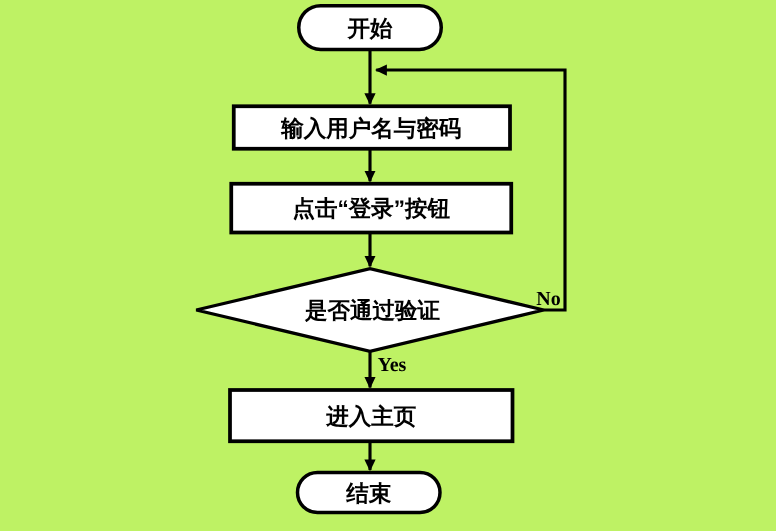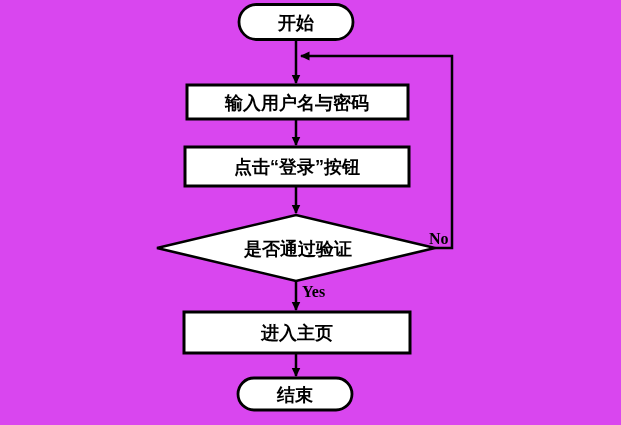--- a/index.html
+++ b/index.html
@@ -5,21 +5,21 @@
   html, body {
     margin: 0;
     padding: 0;
     background: #ffffff;
     font-family: "Liberation Sans", sans-serif;
   }
   .stage {
     position: relative;
     width: 621px;
     height: 425px;
-    background: #d946ef;
+    background: #bef264;
     overflow: hidden;
   }
   svg { display: block; }
   .shape {
     fill: #ffffff;
     stroke: #000000;
   }
   .shape.proc { stroke-width: 3; }
   .shape.term { stroke-width: 2.8; }
   .shape.dec  { stroke-width: 2.6; }

